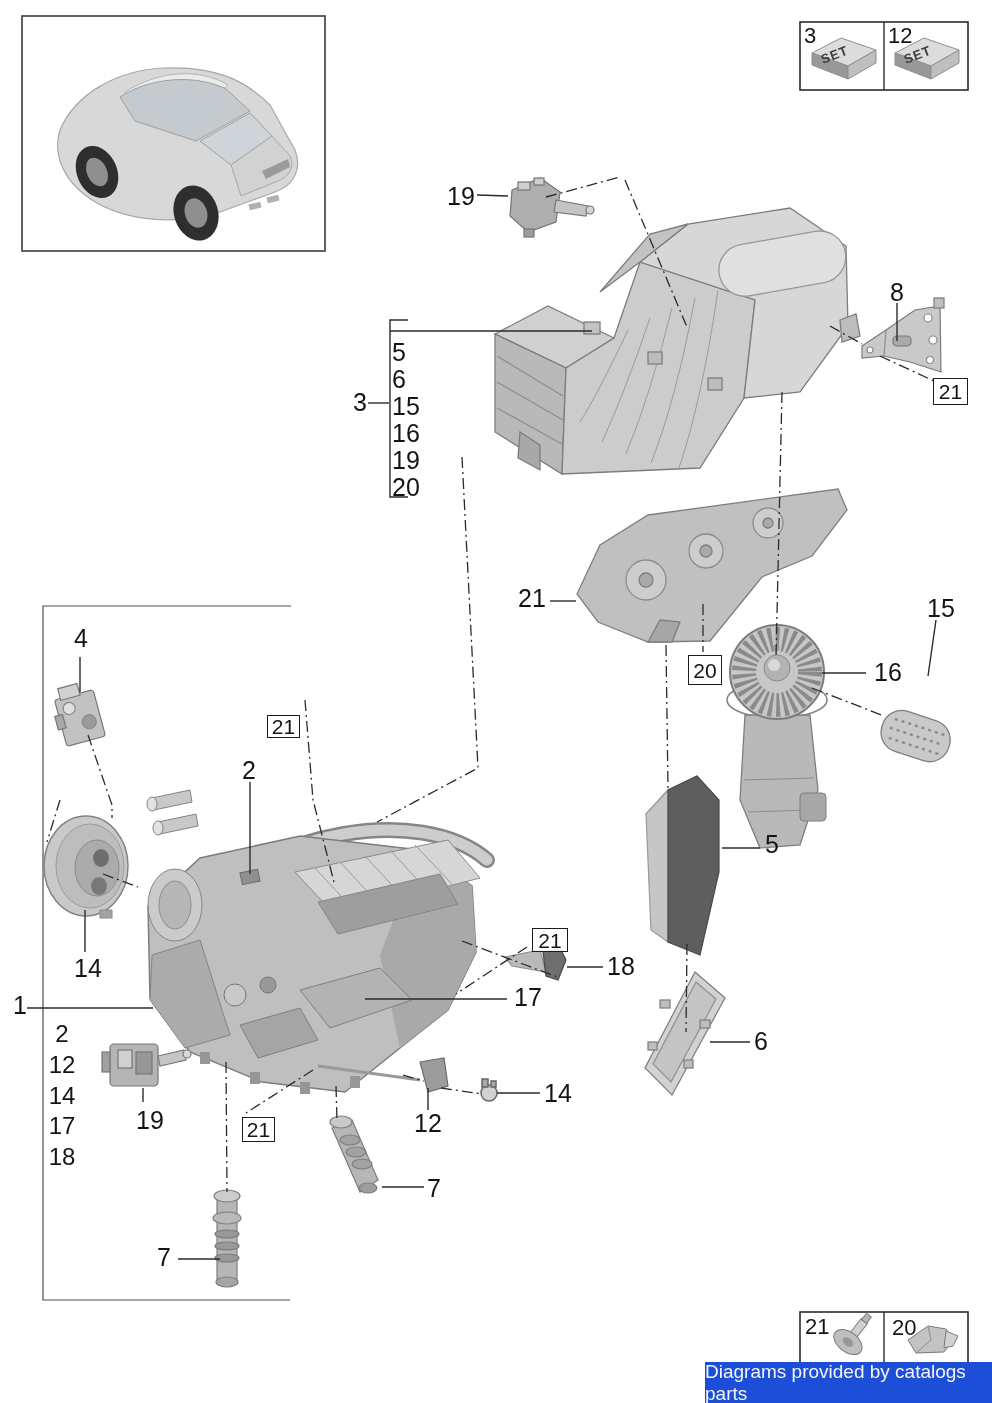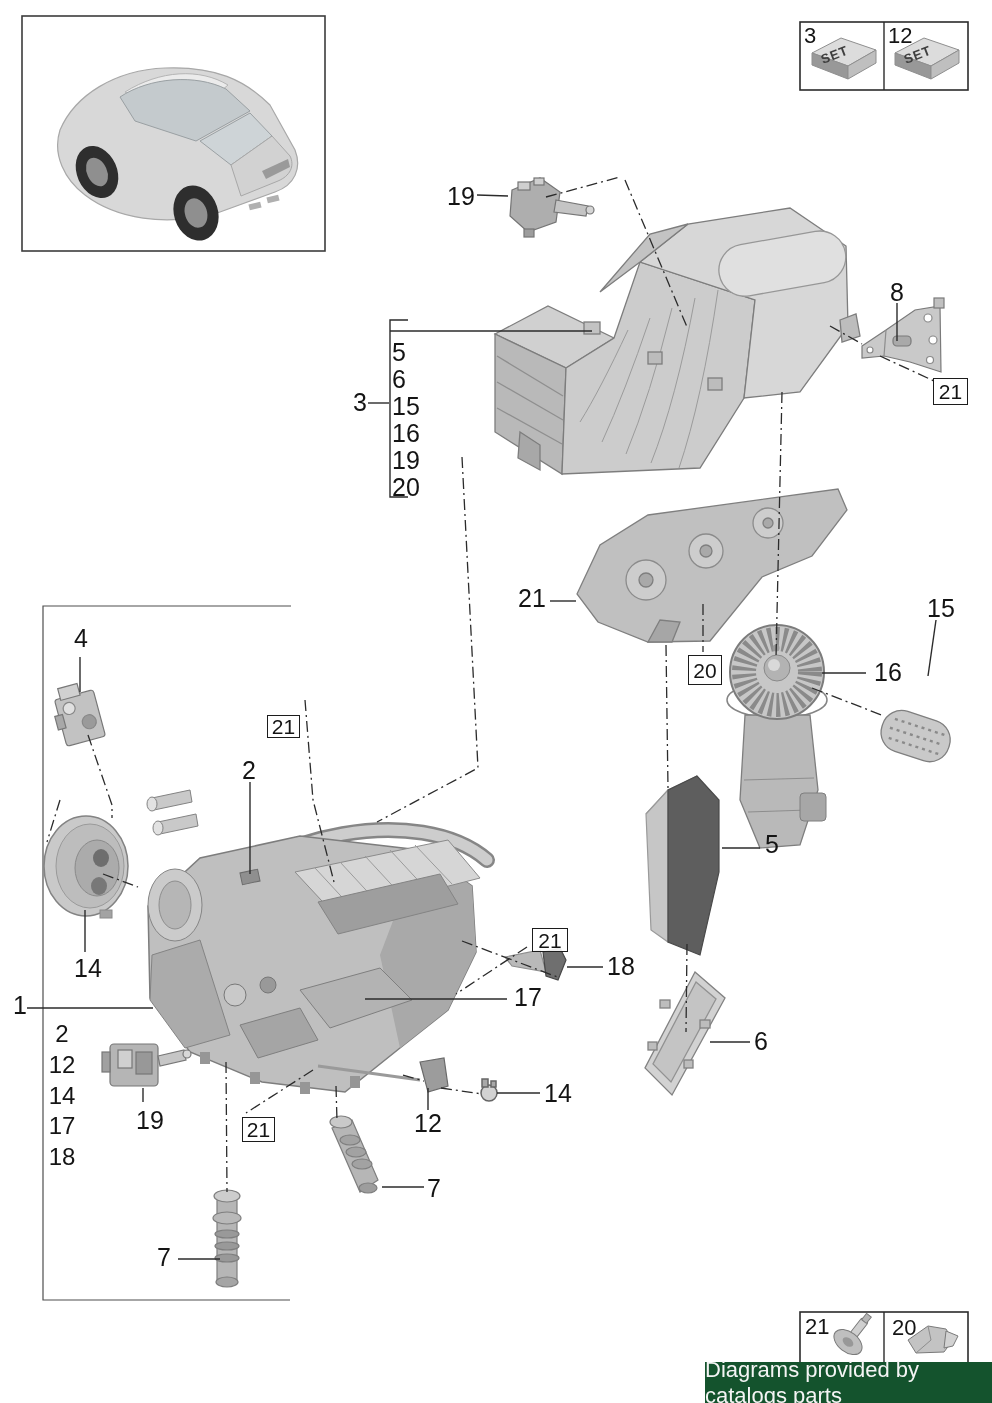--- a/index.html
+++ b/index.html
@@ -6,22 +6,22 @@
   .page{position:relative;width:992px;height:1403px;background:#ffffff;
         font-family:"Liberation Sans",sans-serif;overflow:hidden;}
   svg.art{position:absolute;left:0;top:0;}
   .callout{position:absolute;font-size:25px;line-height:1;color:#141414;white-space:nowrap;}
   .callout.boxed{border:1.7px solid #1c1c1c;display:flex;align-items:center;justify-content:center;
                  font-size:21px;background:rgba(255,255,255,.9);box-sizing:border-box;}
   .glist{position:absolute;color:#141414;}
   #g3{left:392px;top:339px;width:42px;font-size:25px;line-height:27px;text-align:left;}
   #g1{left:46px;top:1019px;width:32px;font-size:24px;line-height:30.8px;text-align:center;}
   .cellnum{position:absolute;font-size:22px;color:#141414;line-height:1;}
-  .footer{position:absolute;left:705px;top:1362px;width:287px;height:41px;background:#14532d;
-          color:#f4f4f4;display:flex;align-items:center;justify-content:center;font-size:22px;}
+  .footer{position:absolute;left:705px;top:1362px;width:287px;height:41px;background:#1d4ed8;
+          color:#f4f4f4;display:flex;align-items:center;justify-content:center;font-size:19px;}
 </style>
 </head>
 <body>
 
 <div class="page">
 
 <svg class="art" width="992" height="1403" viewBox="0 0 992 1403">
 
   <g>
     <rect x="22" y="16" width="303" height="235" fill="#ffffff" stroke="#3c3c3c" stroke-width="1.6"></rect>

